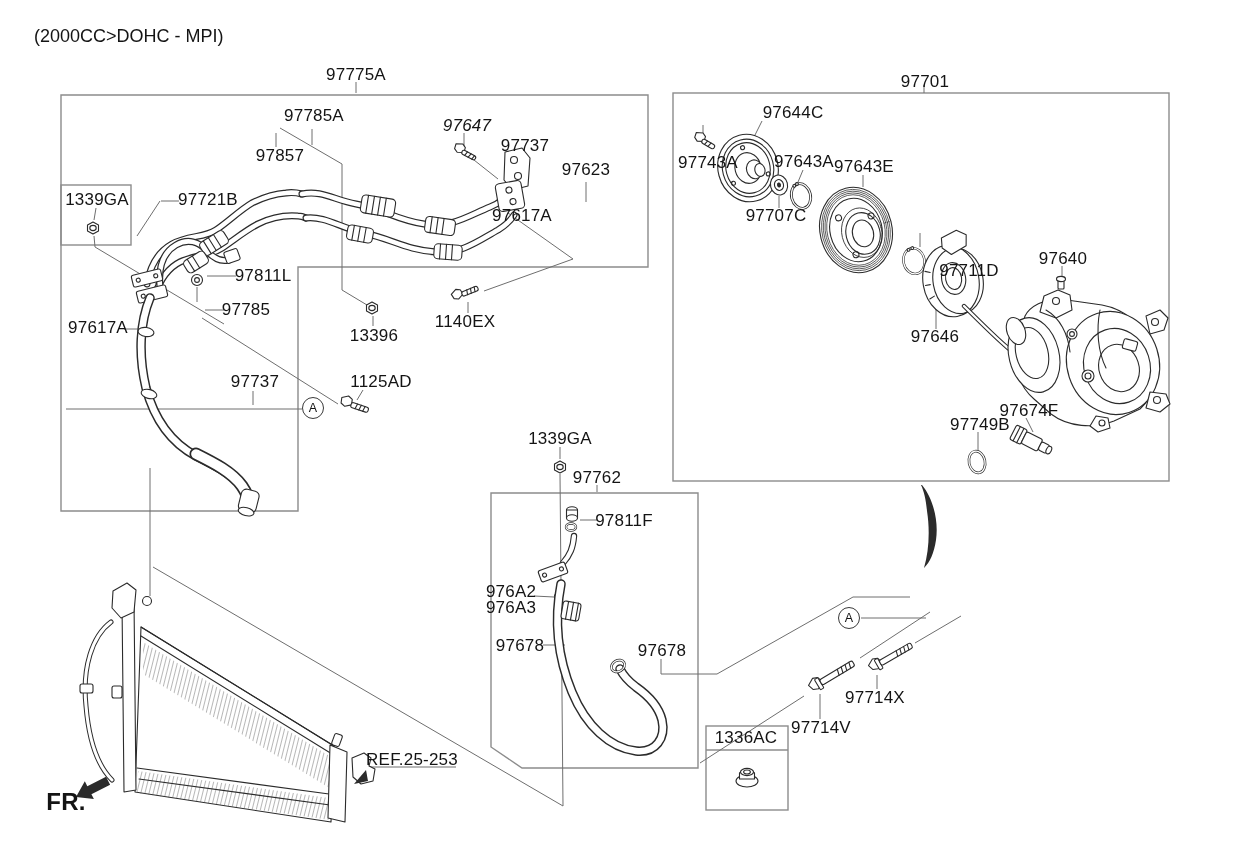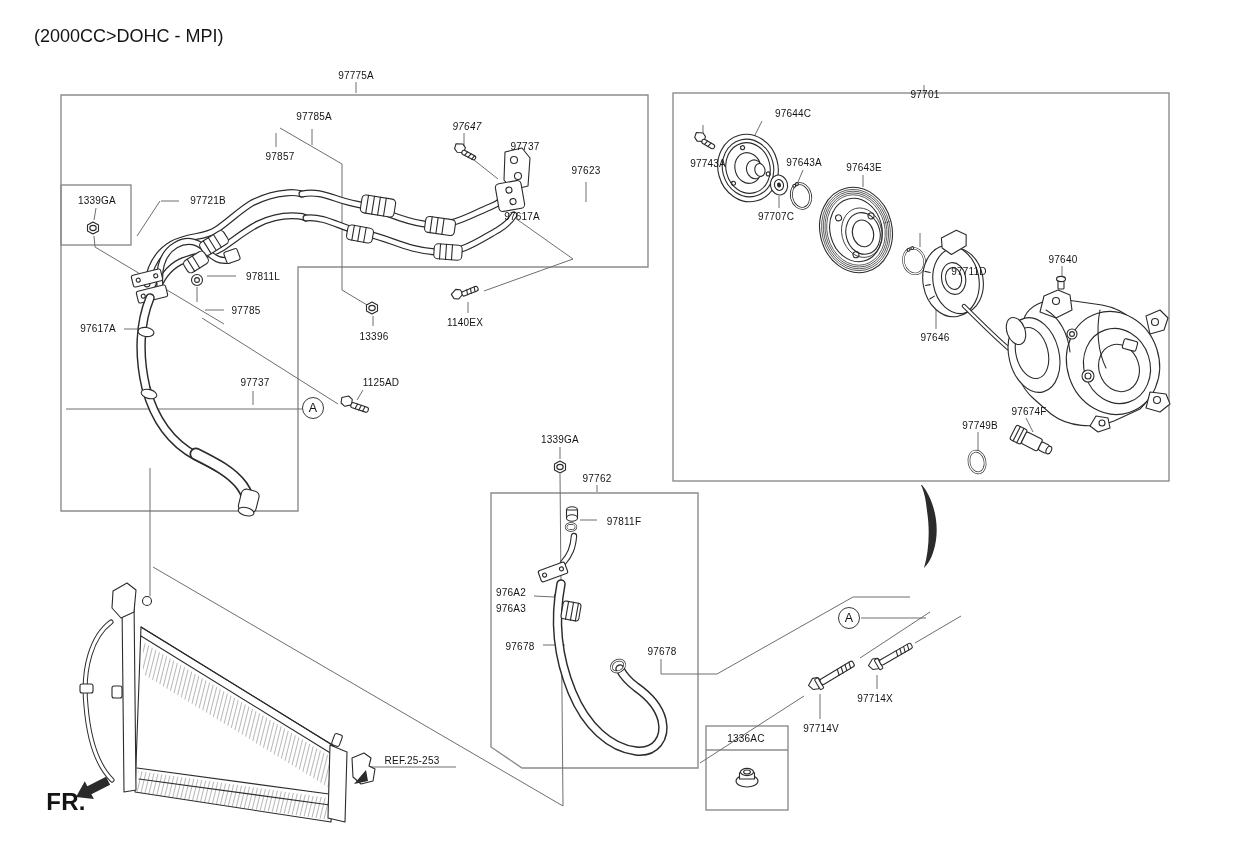--- a/index.html
+++ b/index.html
@@ -21,21 +21,21 @@
   .ti{stroke:#fff;stroke-width:4.6;fill:none;stroke-linecap:round}
   .to2{stroke:var(--line);stroke-width:9.5;fill:none;stroke-linecap:round}
   .ti2{stroke:#fff;stroke-width:6.6;fill:none;stroke-linecap:round}
   .to3{stroke:var(--line);stroke-width:13;fill:none;stroke-linecap:round}
   .ti3{stroke:#fff;stroke-width:9.6;fill:none;stroke-linecap:round}
   .ring{stroke:var(--line);stroke-width:2.8;fill:none}
   .ringw{stroke:#fff;stroke-width:1.3;fill:none}
   #label-layer{position:absolute;left:0;top:0;width:100%;height:100%;pointer-events:none;}
   .part-label{
     position:absolute;transform:translate(-50%,-50%);white-space:nowrap;
-    font-size:10px;color:var(--label-text);letter-spacing:0.2px;
+    font-size:17px;color:var(--label-text);letter-spacing:0.2px;
   }
   .part-label.bold{font-weight:bold;}
   .callout-circle{
     position:absolute;transform:translate(-50%,-50%);
     width:20px;height:20px;border:1.3px solid #3a3a3a;border-radius:50%;
     display:flex;align-items:center;justify-content:center;
     font-size:12.5px;color:var(--label-text);background:#fff;
   }
   #diagram-title{
     position:absolute;left:34px;top:26px;font-size:18px;color:var(--label-text);white-space:nowrap;
@@ -474,21 +474,21 @@
       <div class="part-label" style="left: 97px; top: 200px;">1339GA</div>
       <div class="part-label" style="left: 208px; top: 200px;">97721B</div>
       <div class="part-label" style="left: 522px; top: 216px;">97617A</div>
       <div class="part-label" style="left: 263px; top: 276px;">97811L</div>
       <div class="part-label" style="left: 246px; top: 310px;">97785</div>
       <div class="part-label" style="left: 98px; top: 328px;">97617A</div>
       <div class="part-label" style="left: 374px; top: 336px;">13396</div>
       <div class="part-label" style="left: 465px; top: 322px;">1140EX</div>
       <div class="part-label" style="left: 255px; top: 382px;">97737</div>
       <div class="part-label" style="left: 359px; top: 382px; margin-left: 22px;">1125AD</div>
-      <div class="part-label" style="left: 925px; top: 94px;">97701</div>
+      <div class="part-label" style="left: 925px; top: 82px;">97701</div>
       <div class="part-label" style="left: 708px; top: 117px; margin-top: 46px;">97743A</div>
       <div class="part-label" style="left: 765px; top: 113px; margin-left: 28px;">97644C</div>
       <div class="part-label" style="left: 804px; top: 162px;">97643A</div>
       <div class="part-label" style="left: 864px; top: 167px;">97643E</div>
       <div class="part-label" style="left: 776px; top: 216px;">97707C</div>
       <div class="part-label" style="left: 969px; top: 225px; margin-top: 46px;">97711D</div>
       <div class="part-label" style="left: 1063px; top: 259px;">97640</div>
       <div class="part-label" style="left: 935px; top: 337px;">97646</div>
       <div class="part-label" style="left: 1029px; top: 411px;">97674F</div>
       <div class="part-label" style="left: 980px; top: 425px;">97749B</div>

